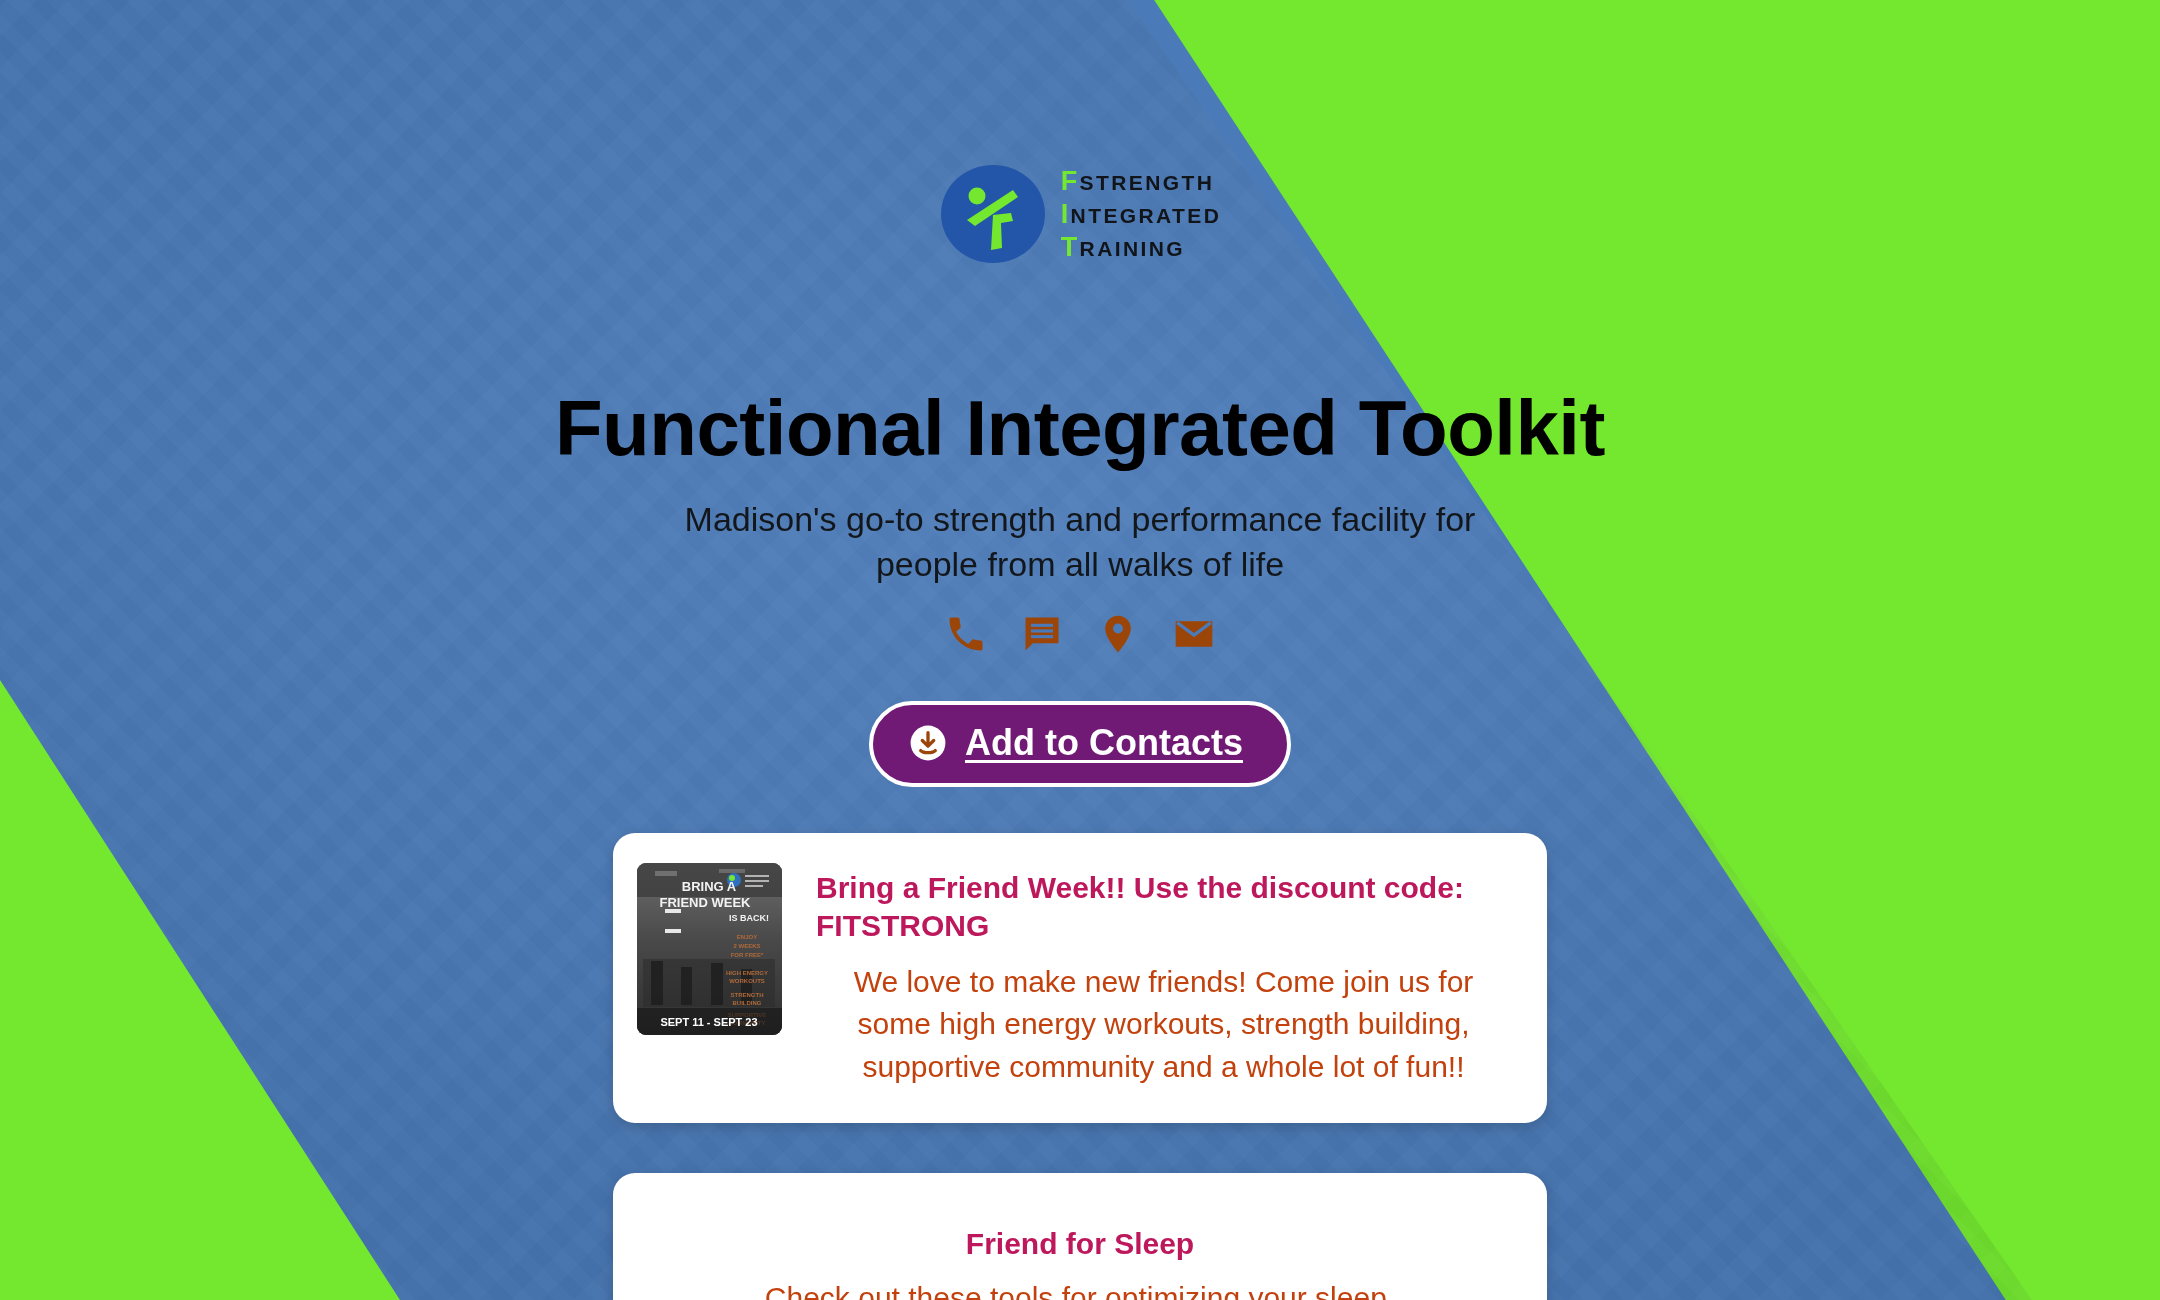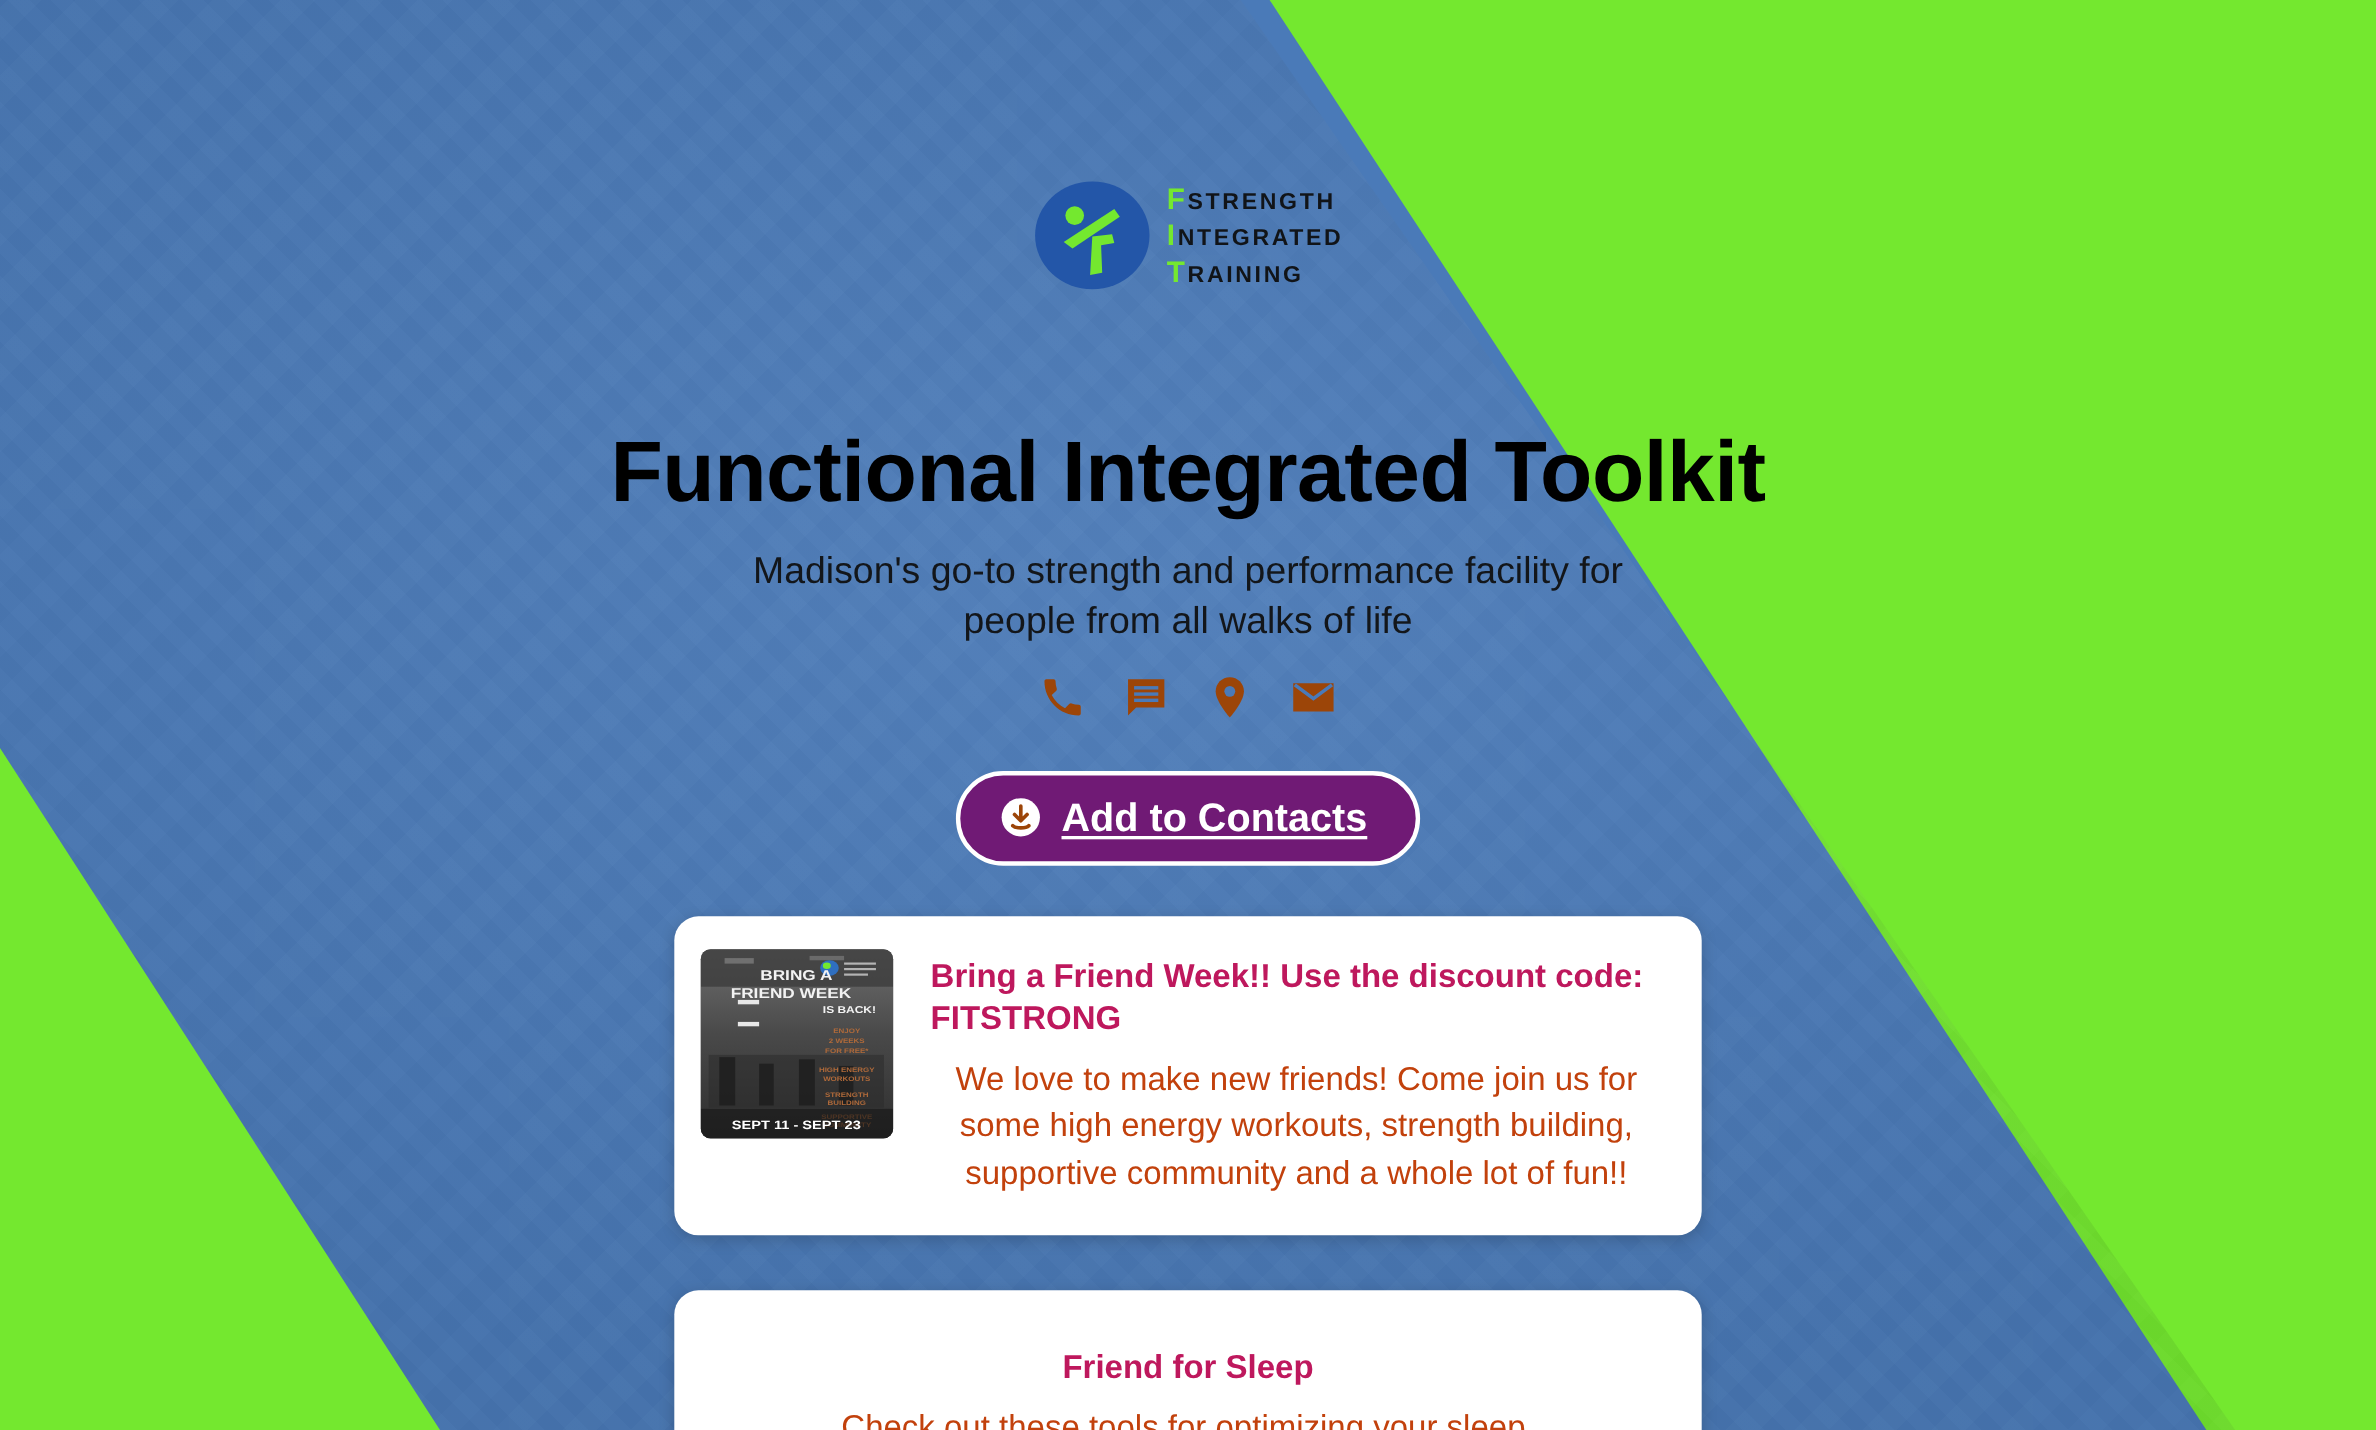--- a/index.html
+++ b/index.html
@@ -200,21 +200,21 @@
   .card-text {
     font-size: 30px;
     line-height: 1.42;
     color: #c2410c;
     font-weight: 400;
     text-align: center;
   }
 
   
   .thumb {
-    width: 175px;
+    width: 145px;
     height: 172px;
     border-radius: 9px;
     overflow: hidden;
     flex: none;
     position: relative;
     background: #3a3a3a;
   }
   .thumb svg { display: block; width: 100%; height: 100%; }
 
   

